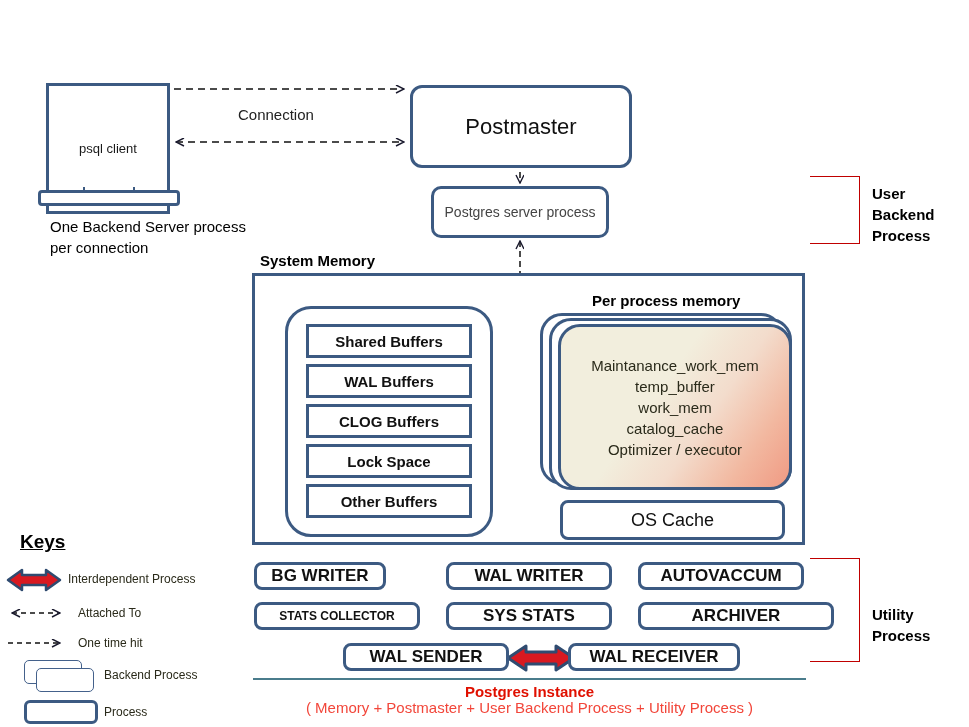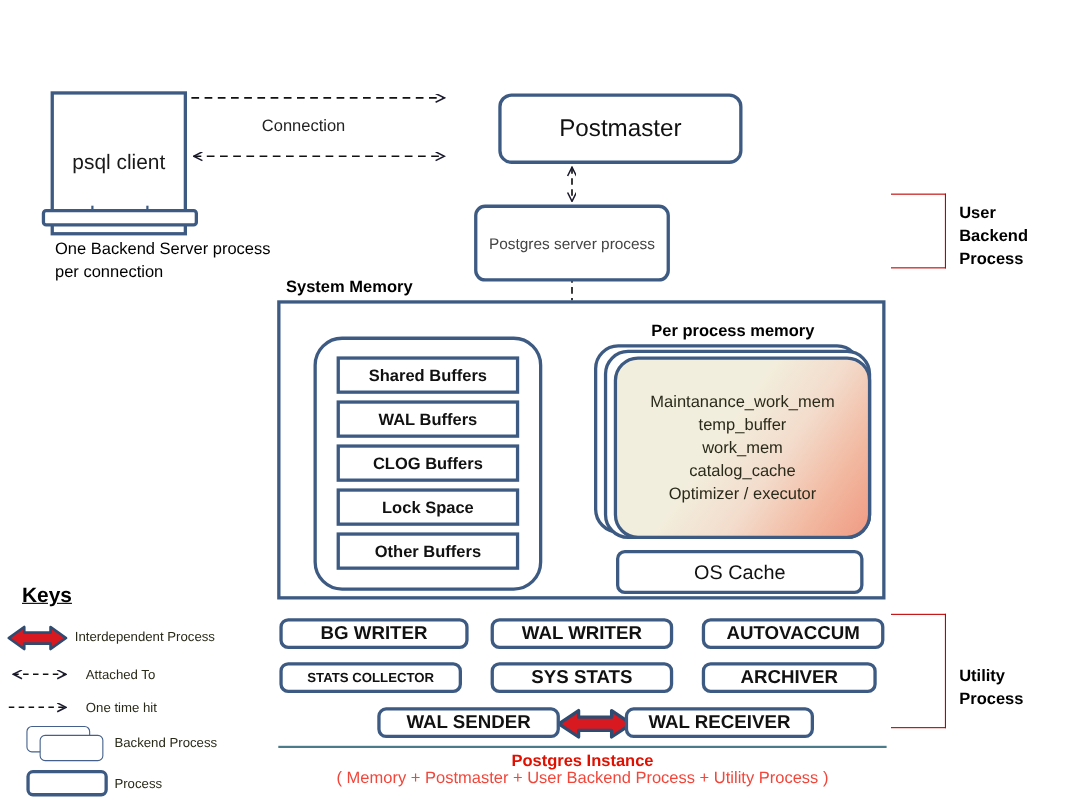--- a/index.html
+++ b/index.html
@@ -23,30 +23,30 @@
   }
   .sq-box{
     border:3px solid #3C5A82;
     background:#ffffff;
     display:flex;align-items:center;justify-content:center;
     text-align:center;
     border-radius:0;
   }
 
   
-  #psql-client{left:46px;top:83px;width:124px;height:131px;font-size:19px;color:#1a1a1a;}
+  #psql-client{left:46px;top:83px;width:124px;height:131px;font-size:13px;color:#1a1a1a;}
   #monitor-stand-left{left:83px;top:187px;width:2px;height:12px;background:#3C5A82;}
   #monitor-stand-right{left:133px;top:187px;width:2px;height:12px;background:#3C5A82;}
   #monitor-base{left:38px;top:190px;width:142px;height:16px;border:3px solid #3C5A82;border-radius:4px;background:#fff;}
 
   #client-note{left:50px;top:216px;width:200px;font-size:15px;line-height:21px;color:#000;}
 
   
-  #postmaster{left:410px;top:85px;width:222px;height:64px;font-size:22px;color:#111;border-radius:12px;margin-left:43px;}
-  #server-process{left:431px;top:186px;width:178px;height:70px;font-size:14px;line-height:18px;color:#444;border-radius:10px;}
+  #postmaster{left:410px;top:85px;width:222px;height:83px;font-size:22px;color:#111;border-radius:12px;}
+  #server-process{left:431px;top:186px;width:178px;height:52px;font-size:14px;line-height:18px;color:#444;border-radius:10px;}
 
   
   .conn-label{left:238px;top:106px;font-size:15px;color:#222;}
 
   
   #sys-mem-label{left:260px;top:252px;font-size:15px;font-weight:bold;color:#000;}
   #sys-mem-box{left:252px;top:273px;width:553px;height:272px;border:3px solid #3C5A82;background:#fff;}
 
   #shared-mem-label{left:305px;top:284px;font-size:15px;font-weight:bold;color:#000;margin-top:28px;}
   #shared-mem-box{left:285px;top:306px;width:208px;height:231px;border:3px solid #3C5A82;border-radius:26px;background:#fff;}
@@ -179,27 +179,27 @@
       <div>work_mem</div>
       <div>catalog_cache</div>
       <div>Optimizer / executor</div>
     </div>
   </div>
 
   <div class="abs proc-box" id="os-cache">
     <span>OS Cache</span>
   </div>
 
-  <div class="abs util-box" style="left:254px;top:562px;width:172px;">BG WRITER</div>
+  <div class="abs util-box" style="left:254px;top:562px;width:132px;">BG WRITER</div>
   <div class="abs util-box" style="left:446px;top:562px;width:166px;">WAL WRITER</div>
   <div class="abs util-box" style="left:638px;top:562px;width:166px;">AUTOVACCUM</div>
 
   <div class="abs util-box util-small" style="left:254px;top:602px;width:166px;">STATS COLLECTOR</div>
   <div class="abs util-box" style="left:446px;top:602px;width:166px;">SYS STATS</div>
-  <div class="abs util-box" style="left:638px;top:602px;width:159px;">ARCHIVER</div>
+  <div class="abs util-box" style="left:638px;top:602px;width:196px;">ARCHIVER</div>
 
   <div class="abs util-box" style="left:343px;top:643px;width:166px;">WAL SENDER</div>
   <div class="abs util-box" style="left:568px;top:643px;width:172px;">WAL RECEIVER</div>
 
   <div class="abs bracket" id="bracket-user"></div>
   <div class="abs" id="user-backend-label">
     <div>User</div>
     <div>Backend</div>
     <div>Process</div>
   </div>

